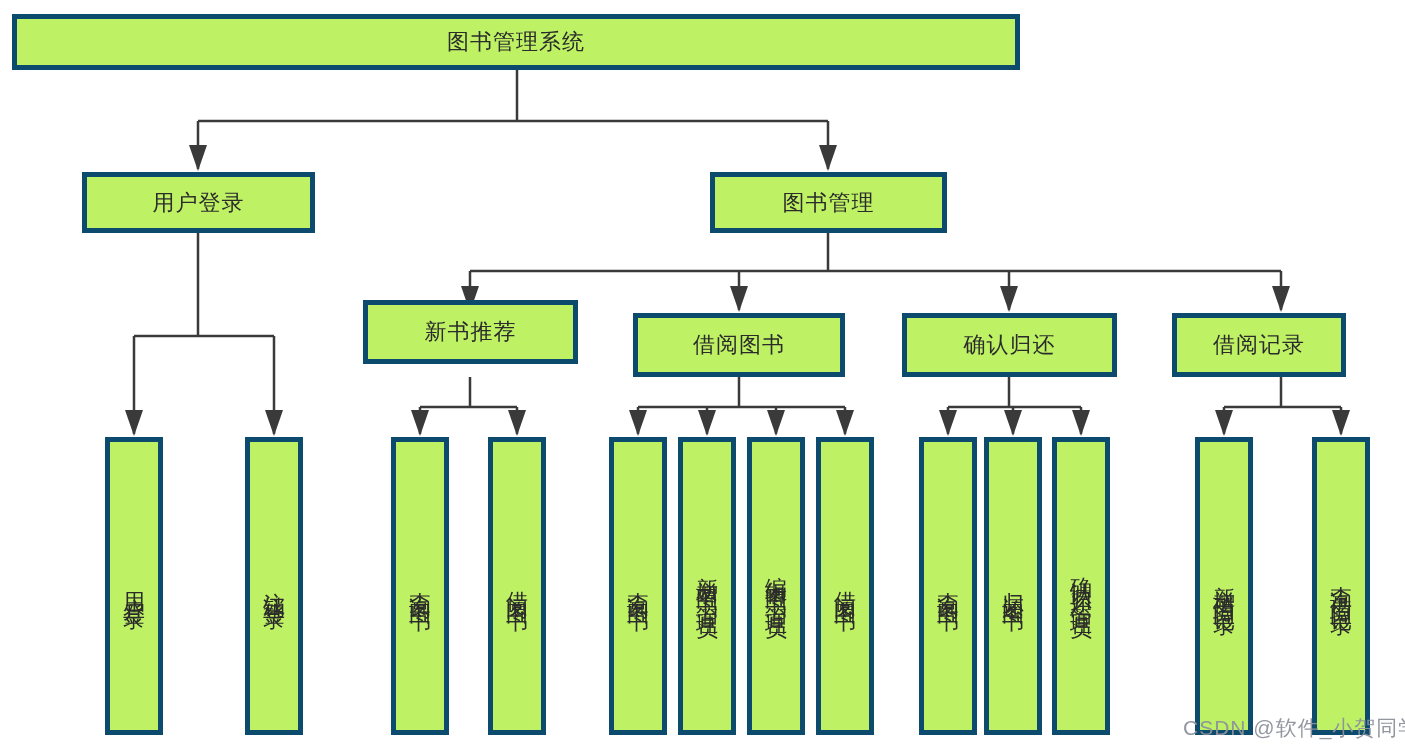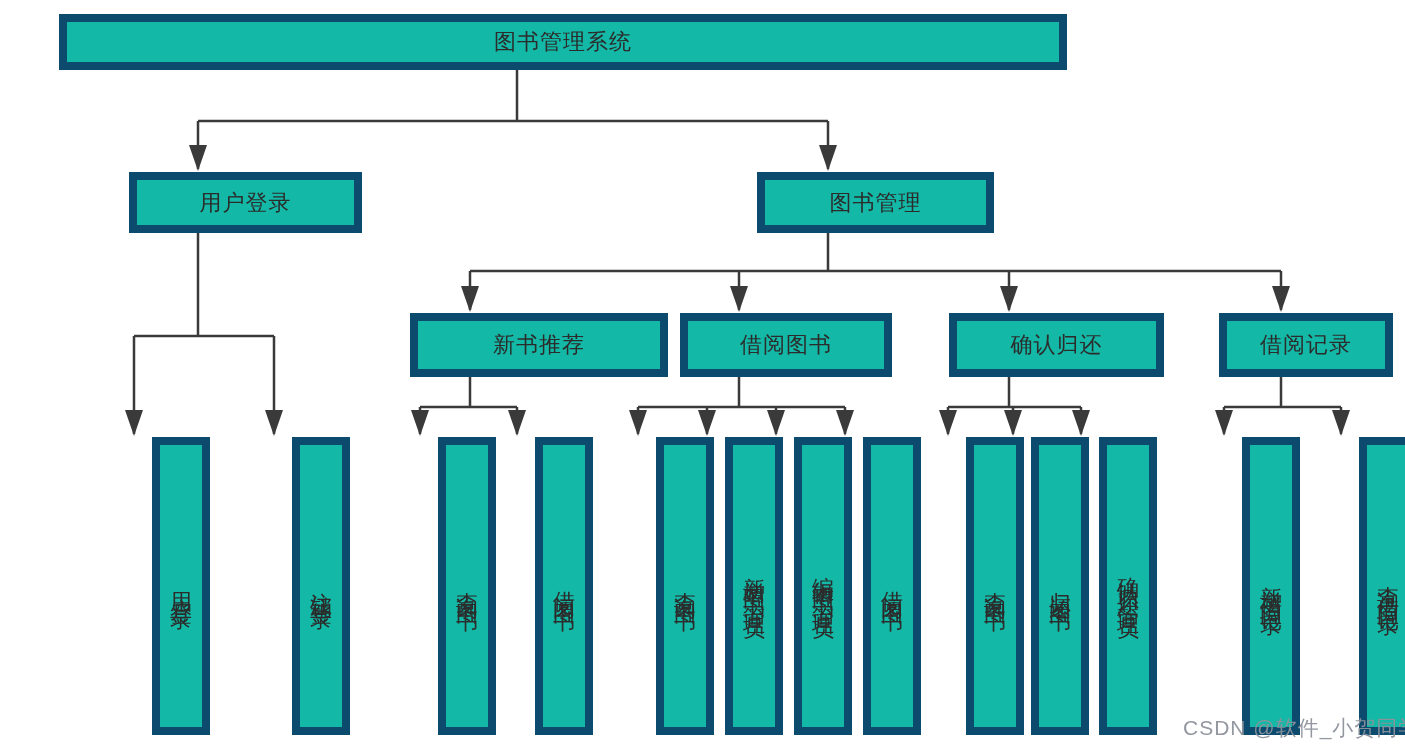--- a/index.html
+++ b/index.html
@@ -8,27 +8,26 @@
     width:1405px;height:747px;
     background:#ffffff;
     overflow:hidden;
     font-family:"Liberation Sans","DejaVu Sans",sans-serif;
   }
   .connectors{position:absolute;left:0;top:0;}
   .ln{fill:none;stroke:#3a3a3a;stroke-width:2.5px;}
   .box{
     position:absolute;
     box-sizing:border-box;
-    background:#14b8a6;
-    border:8px solid #0c4a6e;
+    background:#bef264;
+    border:5px solid #0c4a6e;
     display:flex;align-items:center;justify-content:center;
     color:#2b2b2b;
     font-size:22px;
     line-height:1;
-    margin-left:47px;
   }
   .box.h span{letter-spacing:1px;white-space:nowrap;}
   .box.v span{
     writing-mode:vertical-rl;
     text-orientation:mixed;
     letter-spacing:6px;
     white-space:nowrap;
   }
   .watermark{
     position:absolute;
@@ -90,21 +89,21 @@
     <span>图书管理系统</span>
   </div>
 
   <div class="box h" style="left:82px;top:172px;width:233px;height:61px">
     <span>用户登录</span>
   </div>
   <div class="box h" style="left:710px;top:172px;width:237px;height:61px">
     <span>图书管理</span>
   </div>
 
-  <div class="box h" style="left:363px;top:313px;width:258px;height:64px">
+  <div class="box h" style="left:363px;top:300px;width:215px;height:64px">
     <span>新书推荐</span>
   </div>
   <div class="box h" style="left:633px;top:313px;width:212px;height:64px">
     <span>借阅图书</span>
   </div>
   <div class="box h" style="left:902px;top:313px;width:215px;height:64px">
     <span>确认归还</span>
   </div>
   <div class="box h" style="left:1172px;top:313px;width:174px;height:64px">
     <span>借阅记录</span>

